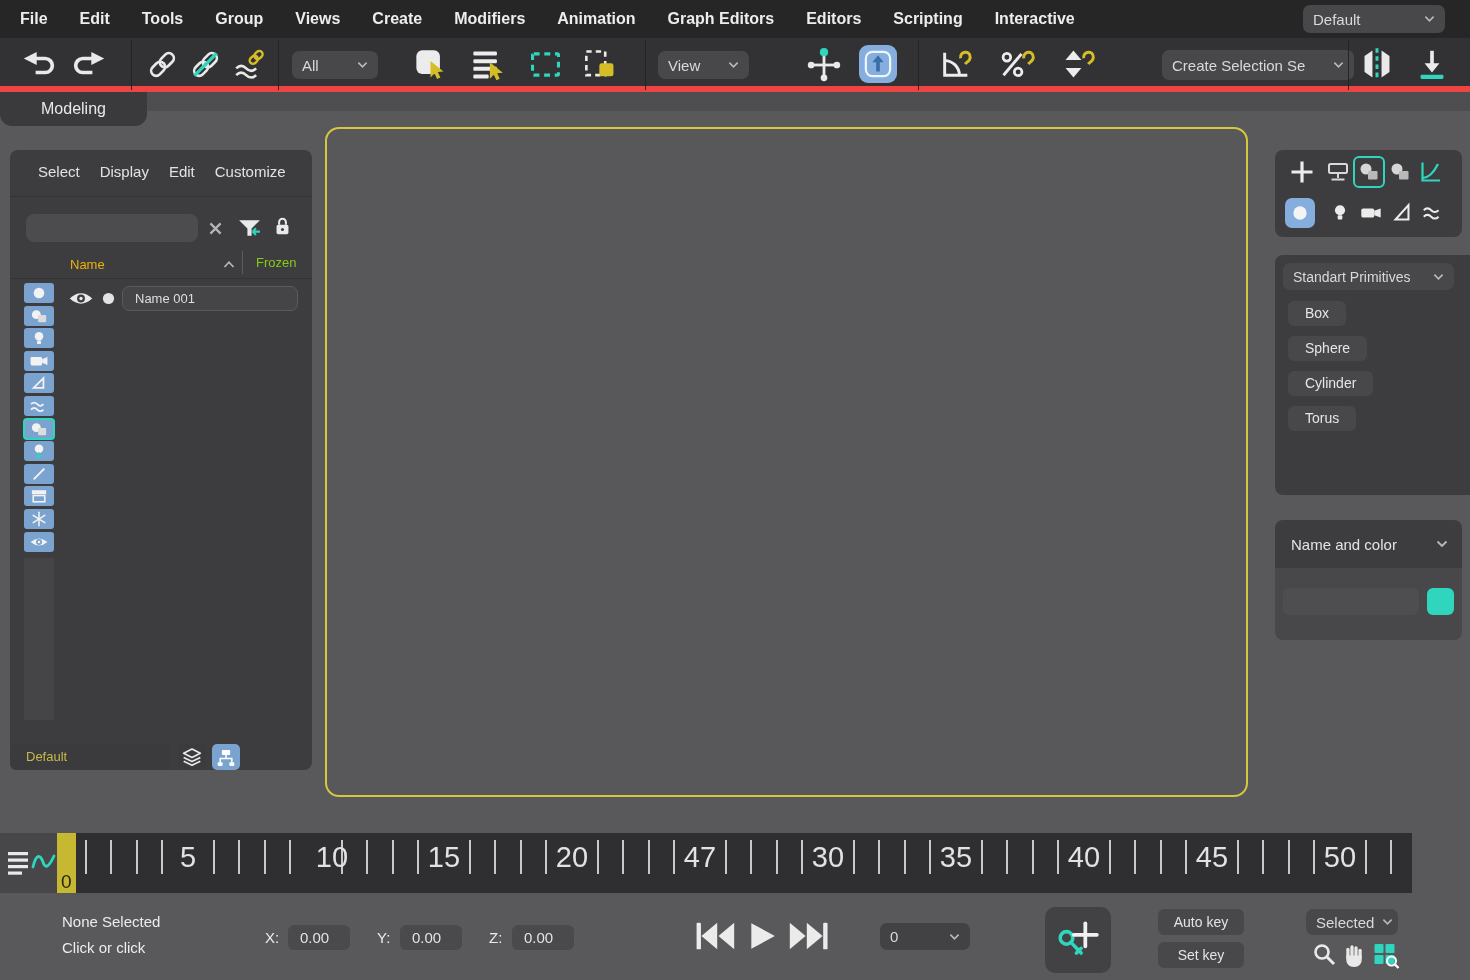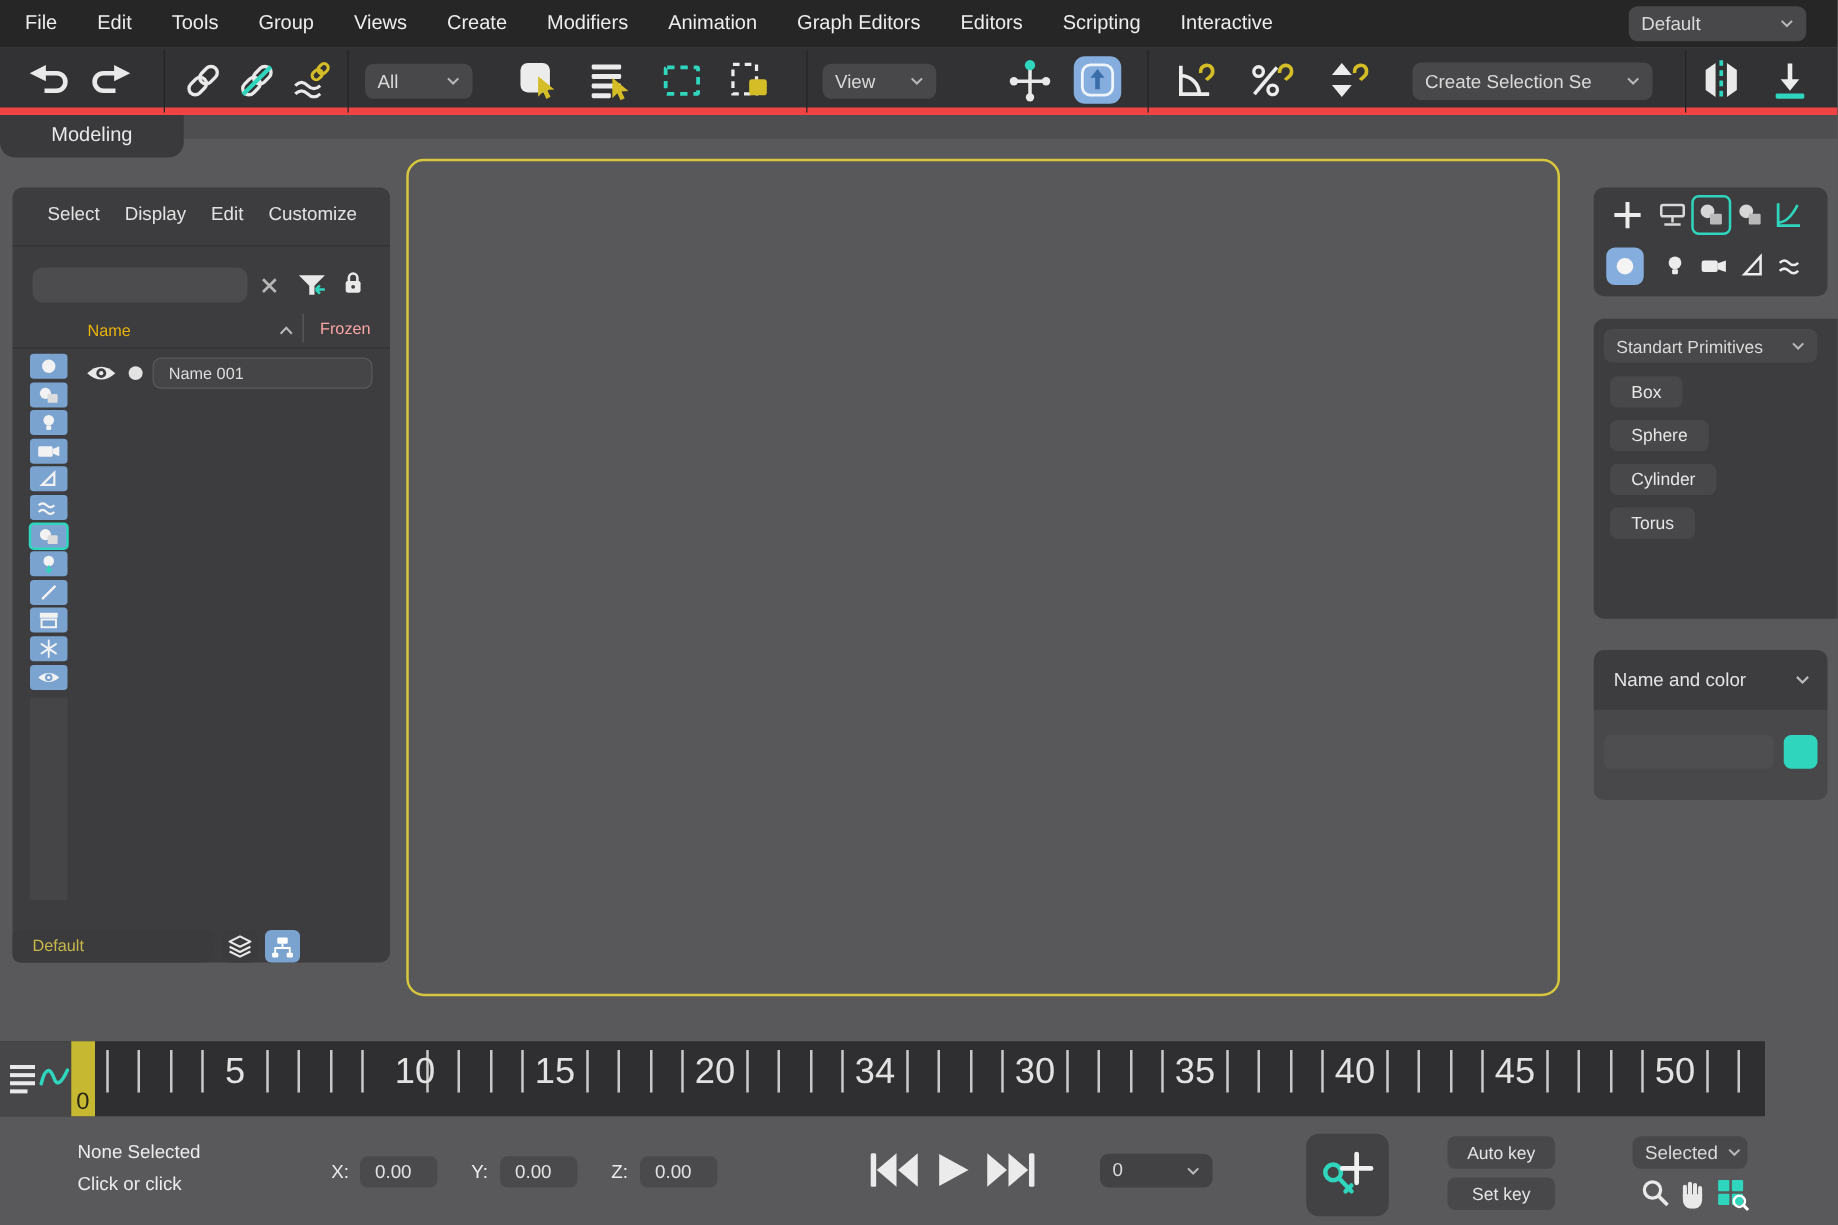--- a/index.html
+++ b/index.html
@@ -6,21 +6,21 @@
   html,body { width:1470px; height:980px; }
   body {
     position:relative; overflow:hidden;
     background:#59595b; color:#e3e3e3;
     font-family:"Liberation Sans", sans-serif;
   }
   .abs { position:absolute; }
   .icon svg { display:block; width:100%; height:100%; }
 
   
-  #menubar { left:0; top:0; width:1470px; height:38px; background:#262626; display:flex; align-items:center; }
+  #menubar { left:0; top:0; width:1470px; height:38px; background:#262626; display:flex; align-items:center;font-weight:bold; }
   #menubar-items { display:flex; gap:32px; padding-left:20px; font-size:16px; color:#ededed; }
   .menu-item { cursor:default; white-space:nowrap; }
   .dd { background:#48484a; border-radius:7px; display:flex; align-items:center; justify-content:space-between; color:#d9d9d9; padding:0 10px; }
   .dd .chev { width:11px; height:8px; flex:none; margin-left:8px; }
   #workspace-dd { left:1303px; top:5px; width:142px; height:28px; font-size:15px; }
 
   
   #toolbar { left:0; top:38px; width:1470px; height:54px; background:#323234; border-bottom:6px solid #ef4444; }
   .tsep { position:absolute; top:2px; width:1px; height:50px; background:#242426; }
   .tbtn { position:absolute; }
@@ -32,21 +32,21 @@
 
   
   #viewport { left:325px; top:127px; width:923px; height:670px; background:#58585a; border:2px solid #d6c73e; border-radius:14px; }
 
   
   #scene-explorer { left:10px; top:150px; width:302px; height:620px; background:#3d3d3f; border-radius:8px; }
   #se-menu { position:absolute; left:28px; top:13px; display:flex; gap:20px; font-size:15px; color:#e2e2e2; }
   .se-hr { position:absolute; left:0; width:100%; height:1px; background:#333335; }
   #se-search { position:absolute; left:16px; top:64px; width:172px; height:28px; background:#4c4c4e; border:none; border-radius:8px; color:#ddd; padding:0 10px; font-size:13px; outline:none; }
   #se-colname { position:absolute; left:60px; top:107px; font-size:13px; color:#eab308; }
-  #se-colfrozen { position:absolute; left:246px; top:105px; font-size:13px; color:#fca5a5; }
+  #se-colfrozen { position:absolute; left:246px; top:105px; font-size:13px; color:#84cc16; }
   #se-colsep { position:absolute; left:232px; top:101px; width:1px; height:23px; background:#5c5c5e; }
   #se-filter-col { position:absolute; left:14px; top:133px; width:30px; }
   .fbtn { width:30px; height:20px; border-radius:3px; background:#7ba3d0; margin-bottom:2.6px; display:flex; align-items:center; justify-content:center; }
   .fbtn svg { width:22px; height:16px; display:block; }
   .fbtn.active { outline:2px solid #2fd6bd; outline-offset:-1px; }
   #se-filter-well { position:absolute; left:14px; top:408px; width:30px; height:162px; background:#454548; }
   #se-row-eye { position:absolute; left:58px; top:141px; width:26px; height:15px; }
   #se-row-dot { position:absolute; left:92px; top:142px; width:13px; height:13px; }
   #se-row-name { position:absolute; left:112px; top:136px; width:176px; height:25px; background:#454547; border:1px solid #5a5a5c; border-radius:7px; font-size:13px; color:#dedede; line-height:23px; padding-left:12px; }
 
@@ -245,21 +245,21 @@
         <path d="M22 9 c-1-6.5 8.5-7.5 8.5-1 0 3.5-3 4-4.5 6" fill="none" stroke="#d4bd27" stroke-width="2.6"></path>
       </svg>
     </span>
   <span class="tbtn icon" style="left:1061px;top:10px;width:34px;height:32px">
       <svg viewBox="0 0 30 28">
         <polygon points="11,2 4,10.5 18,10.5" fill="#ececec"></polygon>
         <polygon points="11,26 4,17.5 18,17.5" fill="#ececec"></polygon>
         <path d="M20 9 c-1-6.5 8.5-7.5 8.5-1 0 3.5-3 4-4.5 6" fill="none" stroke="#d4bd27" stroke-width="2.6"></path>
       </svg>
     </span>
-  <div class="tb-dd dd" style="left:1130px;top:12px;width:192px;height:30px">
+  <div class="tb-dd dd" style="left:1162px;top:12px;width:192px;height:30px">
     <span>Create Selection Se</span>
     <span class="chev icon">
         <svg viewBox="0 0 12 8">
           <path d="M1.5 1.5 L6 6 L10.5 1.5" fill="none" stroke="#b9b9b9" stroke-width="1.8"></path>
         </svg>
       </span>
   </div>
   <span class="tsep" style="left:1348px"></span>
   <span class="tbtn icon" style="left:1360px;top:8px;width:34px;height:36px">
       <svg viewBox="0 0 30 30">
@@ -584,21 +584,21 @@
       <div class="ruler-tick" style="left: 1236.6px;"></div>
       <div class="ruler-tick" style="left: 1262.2px;"></div>
       <div class="ruler-tick" style="left: 1287.8px;"></div>
       <div class="ruler-tick" style="left: 1313.4px;"></div>
       <div class="ruler-tick" style="left: 1364.6px;"></div>
       <div class="ruler-tick" style="left: 1390.2px;"></div>
       <span class="ruler-num" style="left: 188px;">5</span>
       <span class="ruler-num" style="left: 332px;">10</span>
       <span class="ruler-num" style="left: 444px;">15</span>
       <span class="ruler-num" style="left: 572px;">20</span>
-      <span class="ruler-num" style="left: 700px;">34</span>
+      <span class="ruler-num" style="left: 700px;">47</span>
       <span class="ruler-num" style="left: 828px;">30</span>
       <span class="ruler-num" style="left: 956px;">35</span>
       <span class="ruler-num" style="left: 1084px;">40</span>
       <span class="ruler-num" style="left: 1212px;">45</span>
       <span class="ruler-num" style="left: 1340px;">50</span>
     </div>
   <div id="tl-playhead">
     <span id="tl-frame">0</span>
   </div>
 </div>

